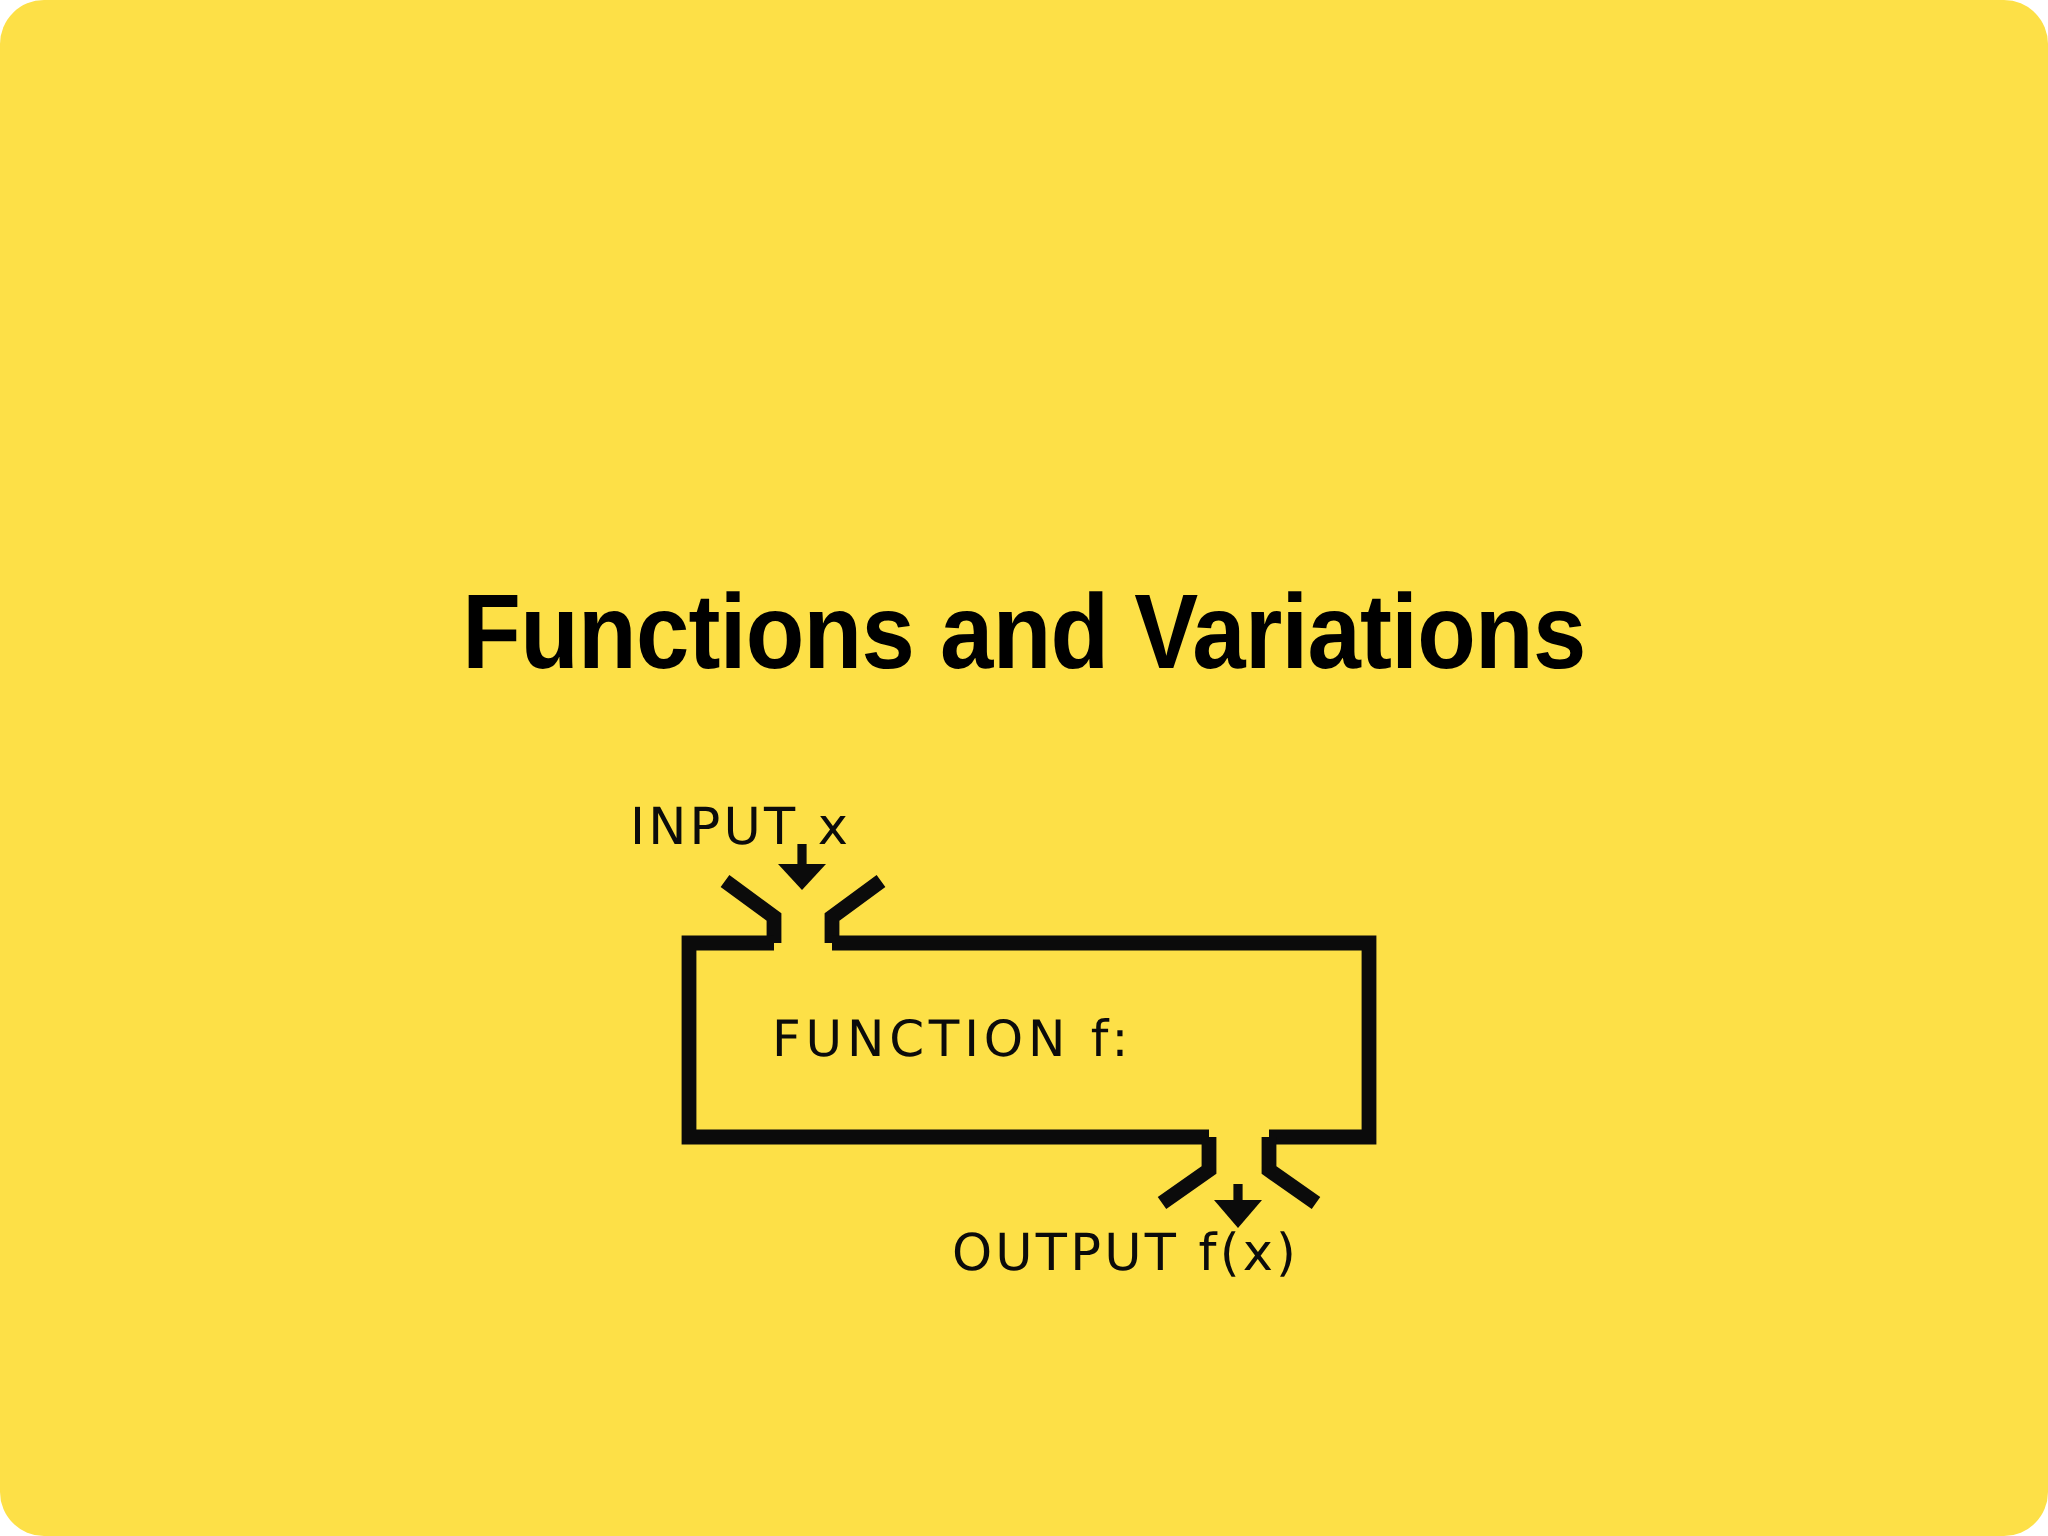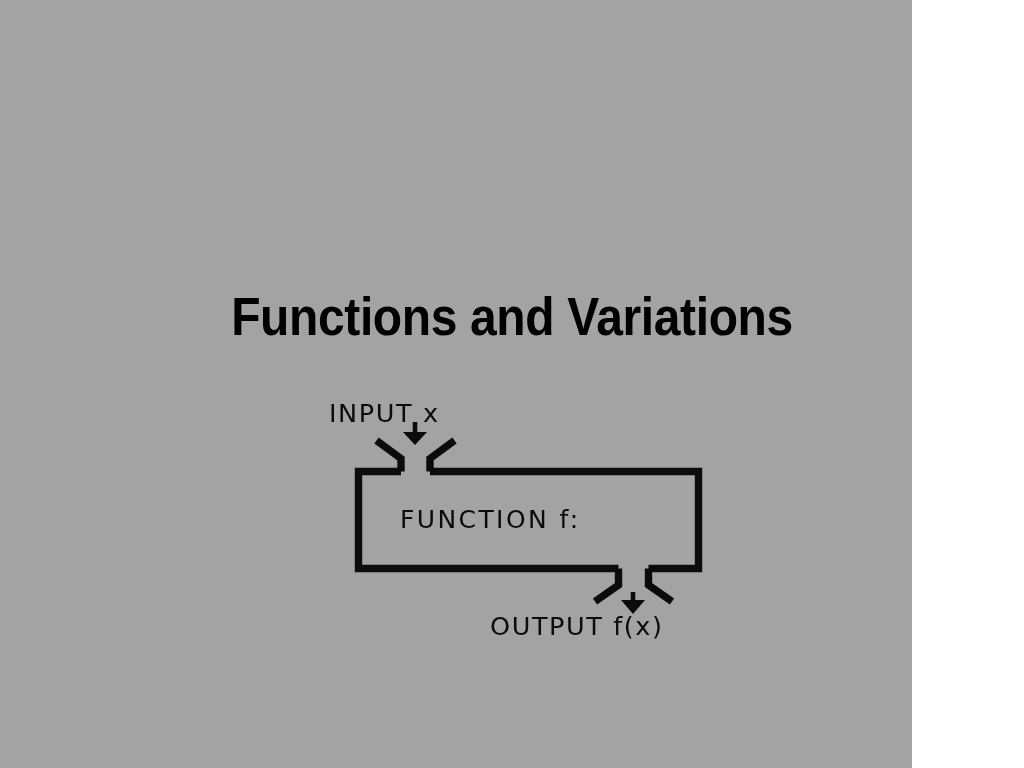--- a/index.html
+++ b/index.html
@@ -9,43 +9,44 @@
   }
   body {
     width: 1024px;
     height: 768px;
     background: #ffffff;
     font-family: "Liberation Sans", sans-serif;
     overflow: hidden;
   }
   .slide {
     position: relative;
-    width: 912px;
+    width: 1024px;
     height: 768px;
-    background: #a3a3a3;
+    background: #fde047;
+    border-radius: 22px;
   }
   .slide-title {
     position: absolute;
     left: 0;
     top: 287px;
     width: 1024px;
     text-align: center;
     font-family: "Liberation Sans Narrow", "Liberation Sans", sans-serif;
     font-weight: bold;
     font-size: 53px;
     line-height: 1.12;
     letter-spacing: -0.4px;
     color: #000000;
     transform: scaleX(0.905);
     transform-origin: 512px 50%;
     white-space: nowrap;
   }
   .diagram-wrap {
     position: absolute;
-    left: 310px;
+    left: 296px;
     top: 384px;
     width: 472px;
     height: 264px;
     text-decoration: underline;
   }
   .diagram-svg {
     display: block;
     width: 472px;
     height: 264px;
   }

